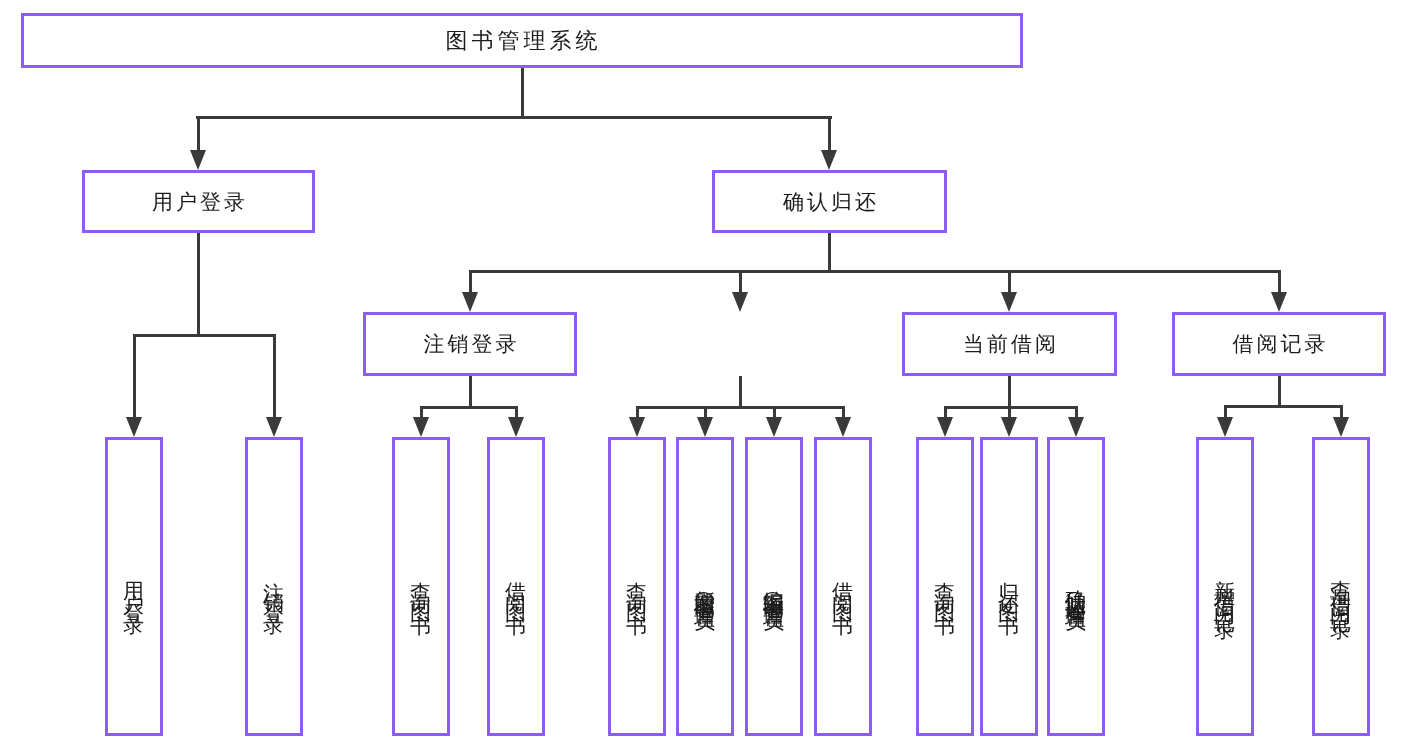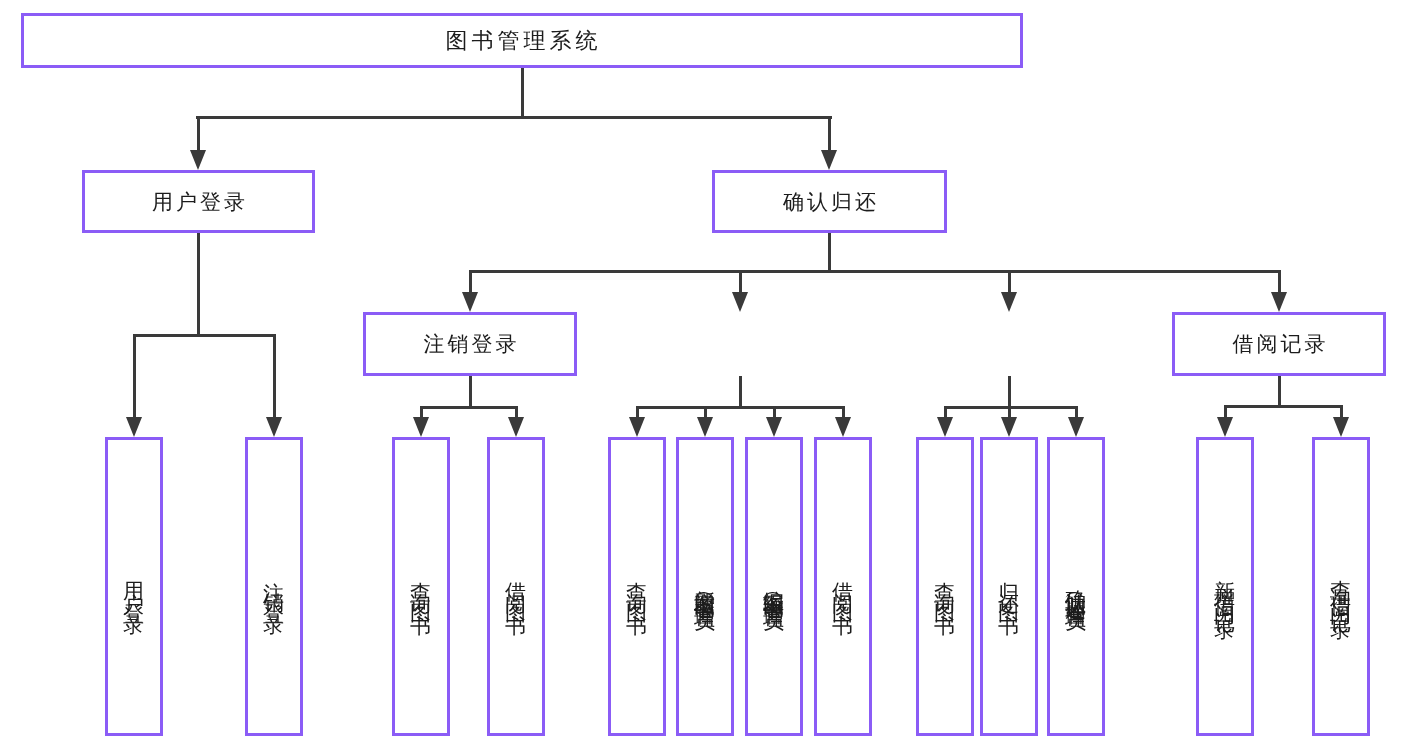--- a/index.html
+++ b/index.html
@@ -79,20 +79,21 @@
   <div class="line line-v" style="left:469px;top:270px;height:24px"></div>
   <div class="arr" style="left:462px;top:292px"></div>
   <div class="line line-v" style="left:739px;top:270px;height:24px"></div>
   <div class="arr" style="left:732px;top:292px"></div>
   <div class="line line-v" style="left:1008px;top:270px;height:24px"></div>
   <div class="arr" style="left:1001px;top:292px"></div>
   <div class="line line-v" style="left:1278px;top:270px;height:24px"></div>
   <div class="arr" style="left:1271px;top:292px"></div>
 
   <div class="box hbox" style="left:363px;top:312px;width:214px;height:64px">注销登录</div>
+  <div class="box hbox" style="left:902px;top:312px;width:215px;height:64px">当前借阅</div>
   <div class="box hbox" style="left:1172px;top:312px;width:214px;height:64px">借阅记录</div>
 
   <div class="line line-v" style="left:469px;top:376px;height:32px"></div>
   <div class="line line-h" style="left:420px;top:406px;width:97px"></div>
   <div class="line line-v" style="left:420px;top:406px;height:13px"></div>
   <div class="arr" style="left:413px;top:417px"></div>
   <div class="line line-v" style="left:515px;top:406px;height:13px"></div>
   <div class="arr" style="left:508px;top:417px"></div>
 
   <div class="line line-v" style="left:739px;top:376px;height:32px"></div>

